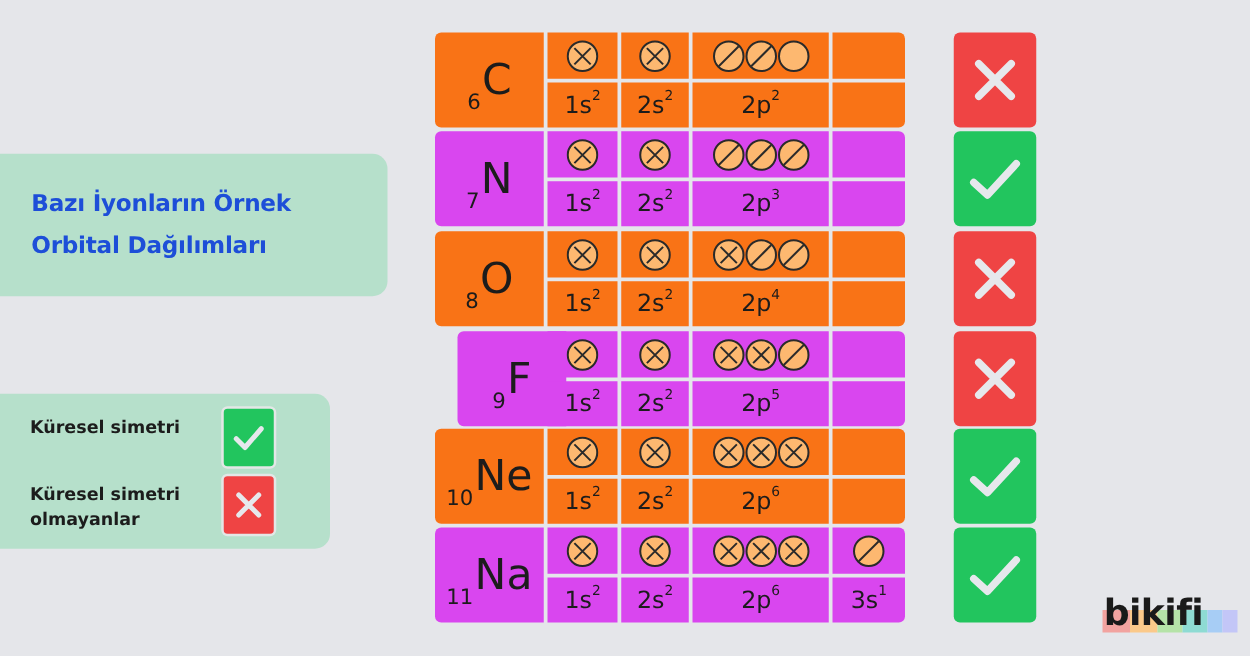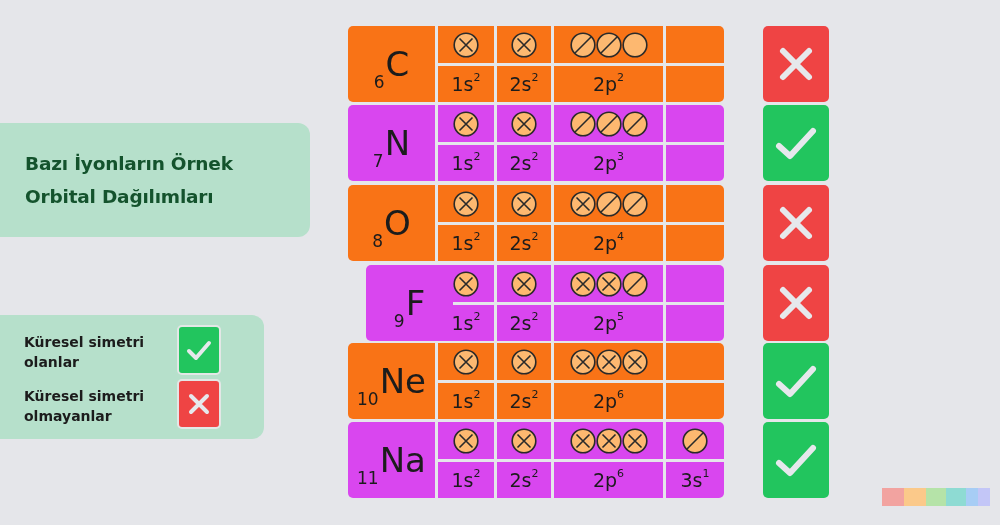--- a/index.html
+++ b/index.html
@@ -8,21 +8,21 @@
     background: #e5e6ea;
     font-family: "DejaVu Sans", sans-serif;
     color: #1c1c1c;
   }
   .title-panel {
     position: absolute; left: 0; top: 123px; width: 310px; height: 114px;
     background: #b6e0cb; border-radius: 0 12px 12px 0;
   }
   .title-panel .t {
     position: absolute; left: 25px; top: 24px; font-size: 18.5px; font-weight: 600;
-    line-height: 33px; letter-spacing: -0.2px; color: #14532d;
+    line-height: 33px; letter-spacing: -0.2px; color: #1d4ed8;
   }
   .legend-panel {
     position: absolute; left: 0; top: 315px; width: 240px; height: 124px;
     background: #b6e0cb; border-radius: 0 12px 12px 0; padding-left: 24px;
   }
   .legend-text {
     position: absolute; left: 24px; font-size: 14px; font-weight: 600; line-height: 20px;
     color: #1c1c1c;
   }
   .mini-box {
@@ -65,21 +65,20 @@
 <div class="title-panel">
   <div class="t">
     <div>Bazı İyonların Örnek</div>
     <div>Orbital Dağılımları</div>
   </div>
 </div>
 
 <div class="legend-panel">
   <div class="legend-text" style="top:17px;">
     <div>Küresel simetri</div>
-    <div>olanlar</div>
   </div>
   <div class="legend-text" style="top:71px;">
     <div>Küresel simetri</div>
     <div>olmayanlar</div>
   </div>
   <div class="mini-box green" style="top:10px;">
     <svg width="26" height="22" viewBox="0 0 26 22">
       <path d="M3 12 L10 19 L23 4" fill="none" stroke="#e6e8ec" stroke-width="4" stroke-linecap="round" stroke-linejoin="round"></path>
     </svg>
   </div>
@@ -420,13 +419,14 @@
     </div>
   </div>
 
 <div class="logo">
   <div class="stripe" style="left:2px;width:22px;background:#f2a3a0;"></div>
   <div class="stripe" style="left:24px;width:22px;background:#fbc98a;"></div>
   <div class="stripe" style="left:46px;width:20px;background:#b5e3a8;"></div>
   <div class="stripe" style="left:66px;width:20px;background:#8edbd3;"></div>
   <div class="stripe" style="left:86px;width:12px;background:#a7cdf5;"></div>
   <div class="stripe" style="left:98px;width:12px;background:#c3c6f7;"></div>
+  <div class="txt">bikifi</div>
 </div>
 
 </body></html>

